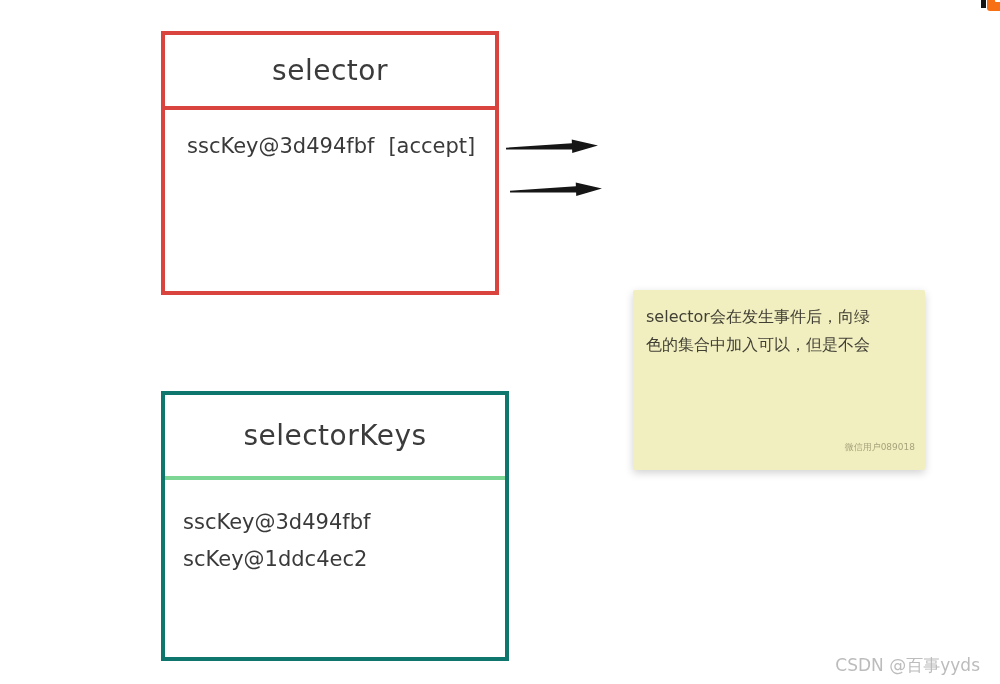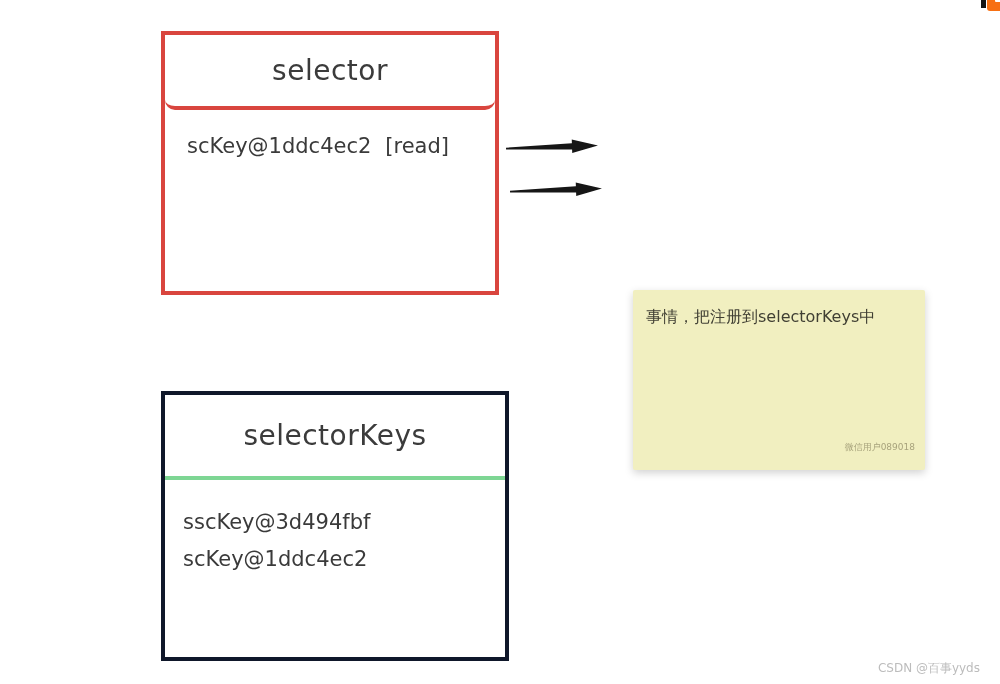--- a/index.html
+++ b/index.html
@@ -16,21 +16,21 @@
     color: #3a3a3a;
   }
 
   
   .dbox {
     position: absolute;
     background: #ffffff;
     box-sizing: border-box;
   }
   .dbox-red   { border: 4px solid #d9453e; }
-  .dbox-green { border: 4px solid #0f172a; }
+  .dbox-green { border: 4px solid #0f766e; }
 
   .dbox-header {
     display: flex;
     align-items: center;
     justify-content: center;
     box-sizing: border-box;
   }
   .dbox-red .dbox-header   { border-bottom: 4px solid #d9453e; }
   .dbox-green .dbox-header { border-bottom: 4px solid #7ed694; }
 
@@ -78,21 +78,21 @@
     bottom: 16px;
     font-size: 9px;
     color: #a8a37c;
   }
 
   
   .page-watermark {
     position: absolute;
     right: 20px;
     bottom: 7px;
-    font-size: 12px;
+    font-size: 17px;
     color: #bcbcbc;
   }
 
   
   .corner-logo {
     position: absolute;
     top: -5px;
     right: -2px;
     width: 22px;
     height: 17px;
@@ -121,25 +121,25 @@
     width: 6px;
     height: 4px;
     background: #ffffff;
     border-radius: 1px;
   }
 </style>
 </head>
 <body>
 
 <div class="dbox dbox-red" style="left:161px; top:31px; width:338px; height:264px;">
-  <div class="dbox-header" style="height:75px;border-radius:10px;">
+  <div class="dbox-header" style="height:75px;">
     <span class="dbox-title">selector</span>
   </div>
   <div class="dbox-body">
-    <span class="entry-row"><span>scKey@1ddc4ec2</span><span class="entry-op">[read]</span></span>
+    <span class="entry-row"><span>sscKey@3d494fbf</span><span class="entry-op">[accept]</span></span>
   </div>
 </div>
 
 <svg class="arrow-svg" style="left:506px; top:139px; transform:rotate(-2deg);" width="92" height="16" viewBox="0 0 92 16">
   <polygon class="arrow-shape" points="0,7.1 66,4.9 66,1.3 92,8 66,14.7 66,11.1 0,8.9"></polygon>
 </svg>
 <svg class="arrow-svg" style="left:510px; top:182px; transform:rotate(-2deg);" width="92" height="16" viewBox="0 0 92 16">
   <polygon class="arrow-shape" points="0,7.1 66,4.9 66,1.3 92,8 66,14.7 66,11.1 0,8.9"></polygon>
 </svg>
 
@@ -147,21 +147,22 @@
   <div class="dbox-header" style="height:85px;">
     <span class="dbox-title">selectorKeys</span>
   </div>
   <div class="dbox-body" style="padding-top:24px; padding-left:18px;">
     <span class="entry-row">sscKey@3d494fbf</span>
     <span class="entry-row">scKey@1ddc4ec2</span>
   </div>
 </div>
 
 <div class="note">
-  <div class="note-line">事情，把注册到selectorKeys中</div>
+  <div class="note-line">selector会在发生事件后，向绿</div>
+  <div class="note-line">色的集合中加入可以，但是不会</div>
   <div class="note-watermark">微信用户089018</div>
 </div>
 
 <div class="page-watermark">CSDN @百事yyds</div>
 
 <div class="corner-logo">
   <span class="orange-sq"></span>
   <span class="white-notch"></span>
   <span class="black-mark"></span>
 </div>

